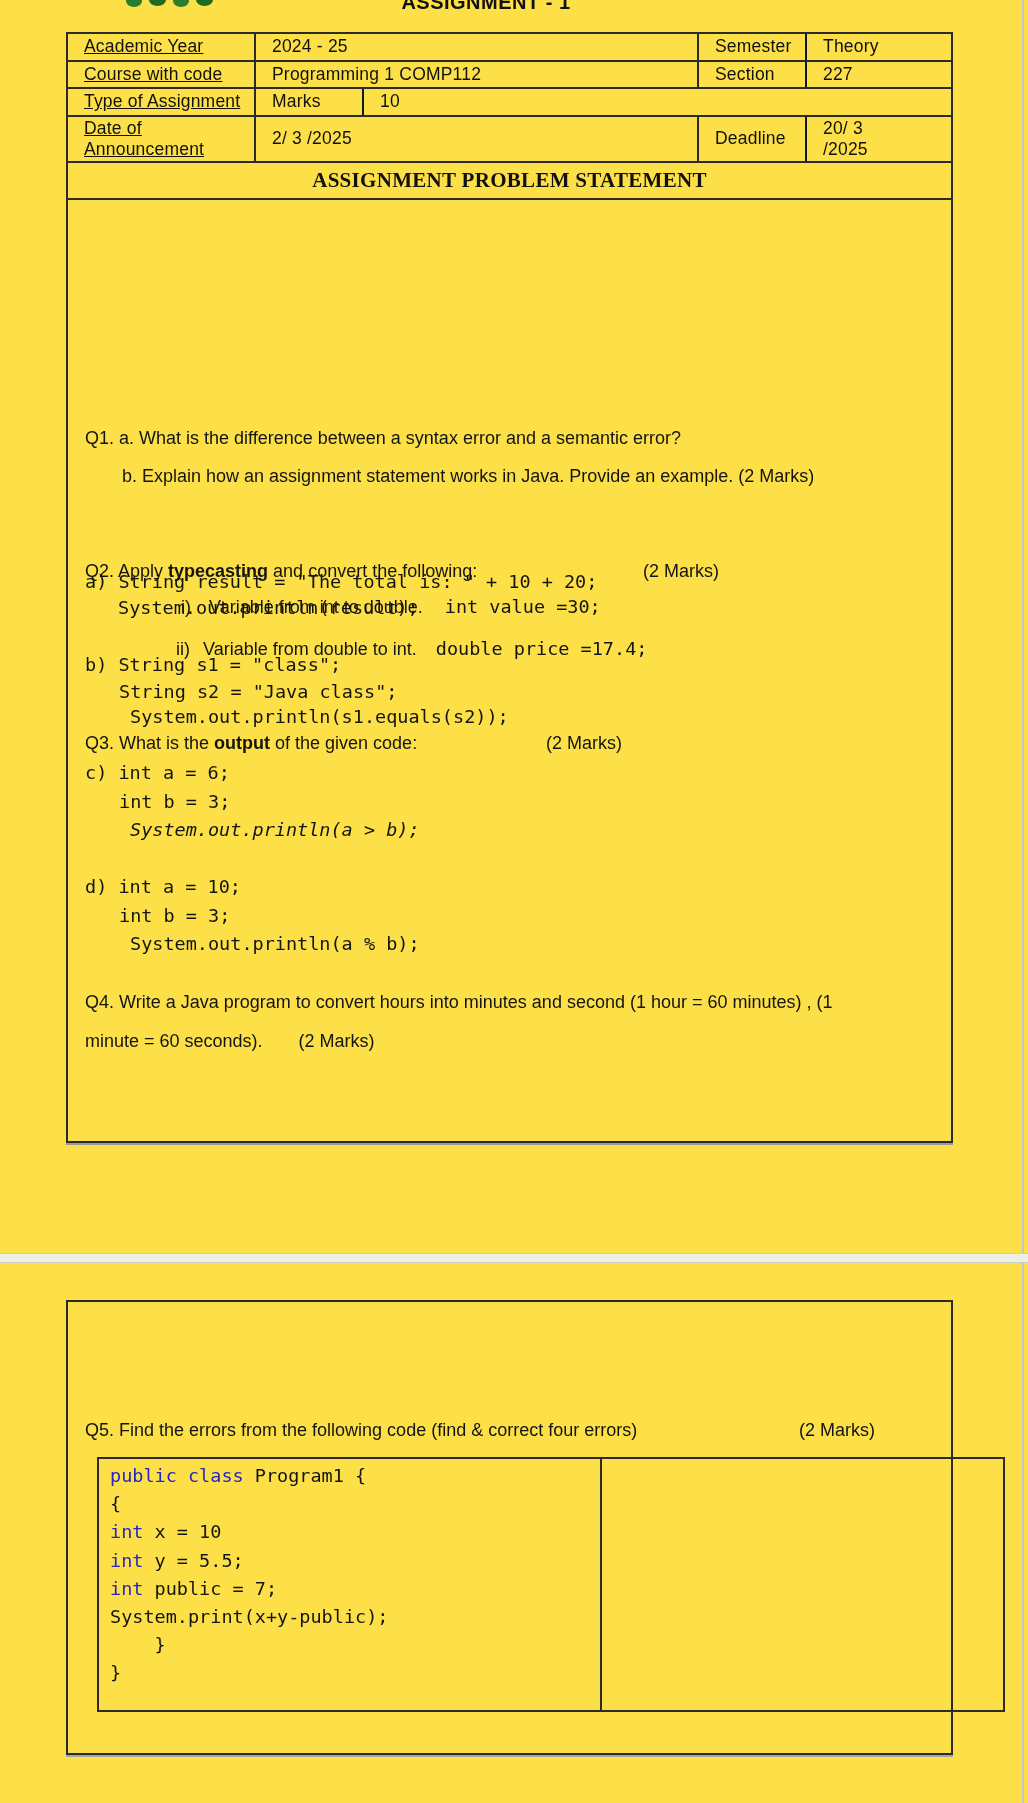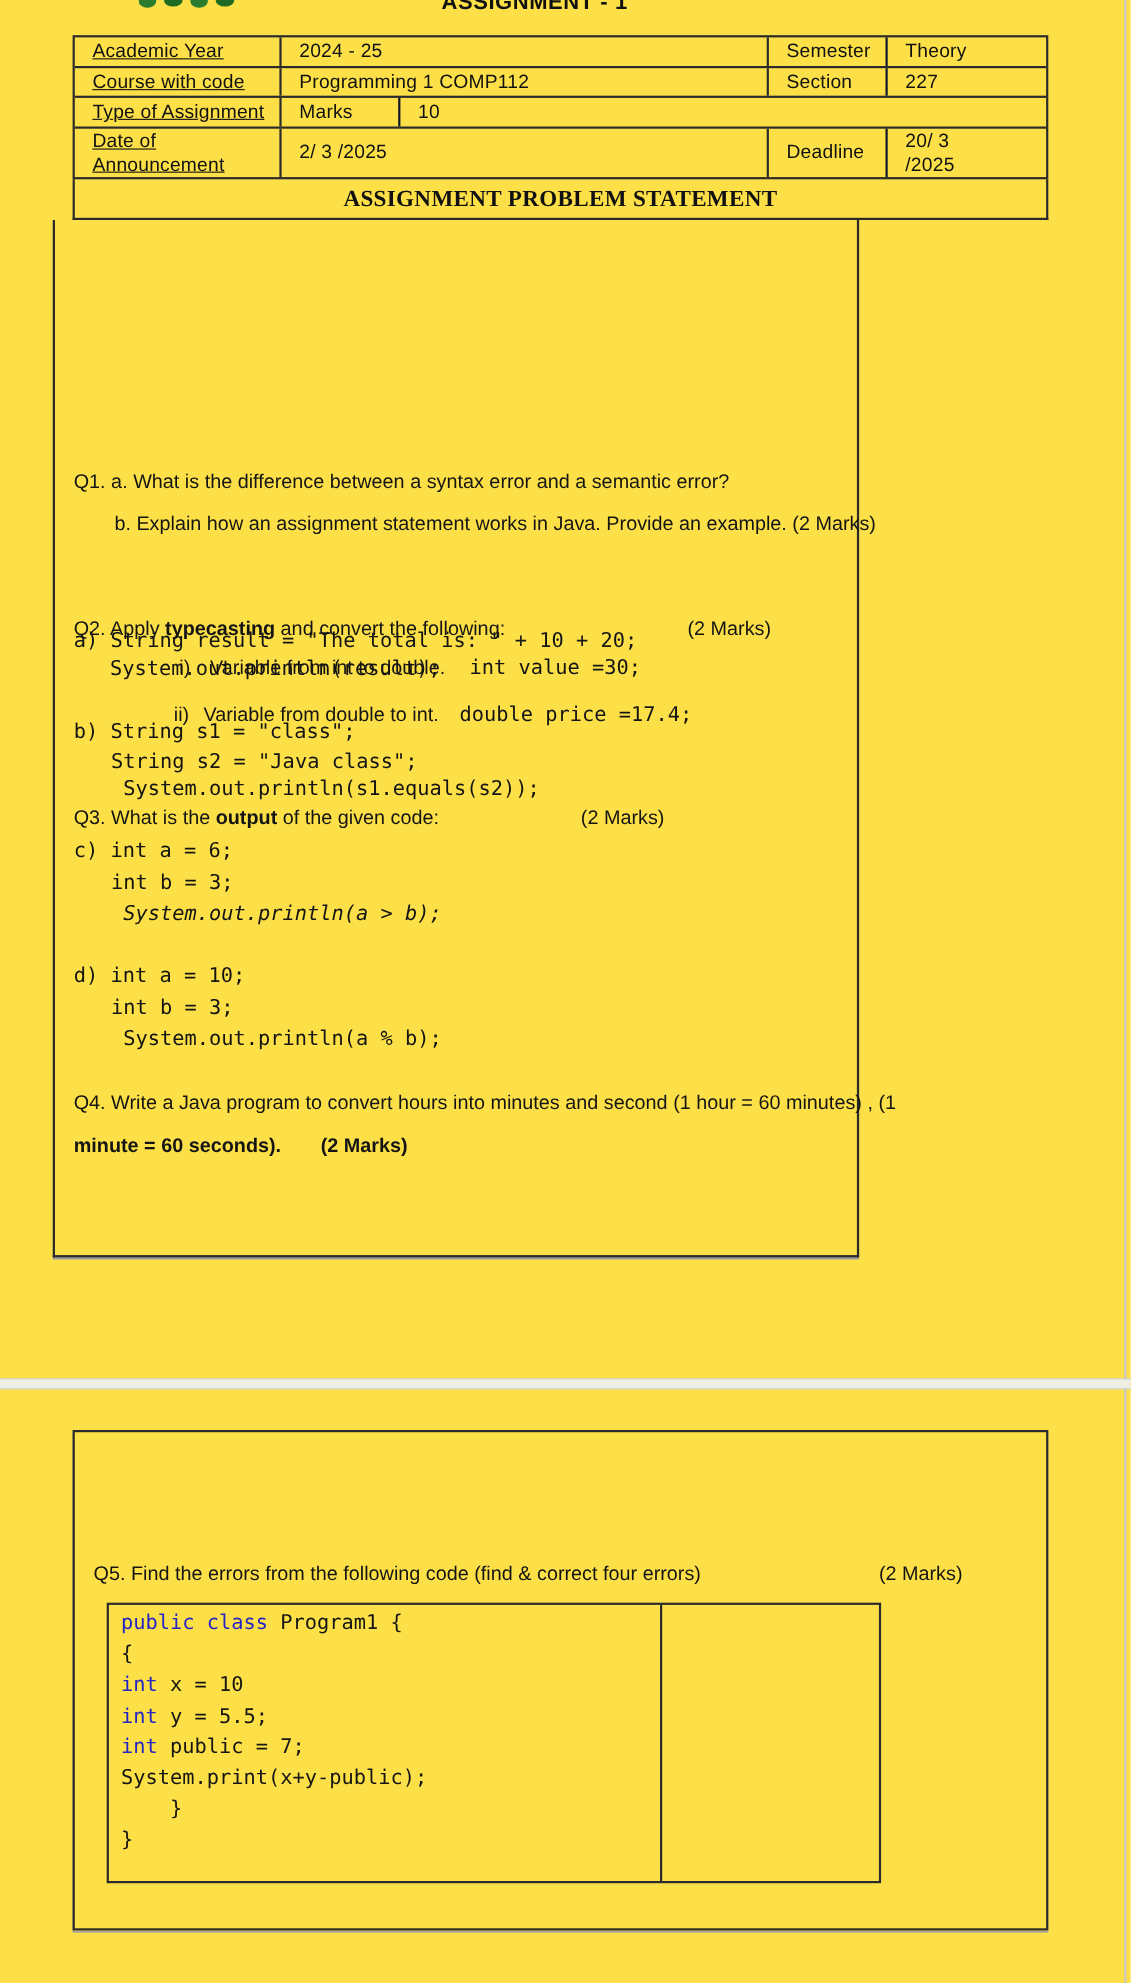--- a/index.html
+++ b/index.html
@@ -24,34 +24,34 @@
     font-size:17.5px;letter-spacing:.2px;line-height:21px;white-space:pre-line;}
   .meta-cell.c0{width:188px;border-right:2px solid #2b2b2b;text-decoration:underline;}
   .meta-cell.c1{width:443px;border-right:2px solid #2b2b2b;}
   .meta-cell.c2{width:108px;border-right:2px solid #0f172a;}
   .meta-cell.c3{flex:1;}
   
   .aps-row{position:absolute;left:66px;top:163px;width:887px;height:37px;box-sizing:border-box;
     border:2px solid #2b2b2b;border-top:none;display:flex;align-items:center;justify-content:center;
     font-family:"Liberation Serif",serif;font-weight:bold;font-size:21px;letter-spacing:.3px;}
   
-  .qbox{position:absolute;left:48px;top:200px;width:733px;height:943px;box-sizing:border-box;
+  .qbox{position:absolute;left:66px;top:200px;width:887px;height:943px;box-sizing:border-box;
     border:2px solid #2b2b2b;border-top:none;box-shadow:0 2px 0 0 #9b9b9b;}
   .qbox2{position:absolute;left:66px;top:1300px;width:887px;height:455px;box-sizing:border-box;
     border:2px solid #2b2b2b;box-shadow:0 2px 0 0 #a5a5a5;}
   .qline{position:absolute;white-space:pre;font-size:18px;line-height:26px;color:#141414;}
   .qline .bold{font-weight:bold;}
   .qline .mono, .code-line{font-family:"DejaVu Sans Mono","Liberation Mono",monospace;}
   .qline .mono{font-size:18.5px;}
   .kw{color:var(--kw,#2525c6);}
   
   .page-band{position:absolute;left:0;top:1253px;width:1028px;height:8px;background:var(--band,#edeee4);
     border-top:1px solid #cdcfc1;border-bottom:1px solid #cdcfc1;}
   
-  .code-box{position:absolute;left:29px;top:155px;width:704px;height:255px;box-sizing:border-box;
+  .code-box{position:absolute;left:29px;top:155px;width:908px;height:255px;box-sizing:border-box;
     border:2px solid #2b2b2b;display:flex;}
   .code-left{width:503px;box-sizing:border-box;border-right:2px solid #2b2b2b;padding:3px 0 0 11px;overflow:hidden;}
   .code-right{flex:1;}
   .code-line{white-space:pre;font-size:18.5px;line-height:28.2px;color:#151515;}
 </style>
 </head>
 <body>
 
 <div class="page">
 
@@ -114,21 +114,21 @@
       <div class="qline" style="left: 17px; top: 452px;"><span class="mono">b) String s1 = "class";</span></div>
       <div class="qline" style="left: 51px; top: 479px;"><span class="mono">String s2 = "Java class";</span></div>
       <div class="qline" style="left: 62px; top: 504px;"><span class="mono">System.out.println(s1.equals(s2));</span></div>
       <div class="qline" style="left: 17px; top: 560px;"><span class="mono">c) int a = 6;</span></div>
       <div class="qline" style="left: 51px; top: 589px;"><span class="mono">int b = 3;</span></div>
       <div class="qline" style="left: 62px; top: 617px; font-style: italic;"><span class="mono">System.out.println(a &gt; b);</span></div>
       <div class="qline" style="left: 17px; top: 674px;"><span class="mono">d) int a = 10;</span></div>
       <div class="qline" style="left: 51px; top: 703px;"><span class="mono">int b = 3;</span></div>
       <div class="qline" style="left: 62px; top: 731px;"><span class="mono">System.out.println(a % b);</span></div>
       <div class="qline" style="left: 17px; top: 789px;"><span>Q4. Write a Java program to convert hours into minutes and second (1 hour = 60 minutes) , (1</span></div>
-      <div class="qline" style="left: 17px; top: 828px; font-weight: bold;"><span>minute = 60 seconds).</span><span style="margin-left: 36px;">(2 Marks)</span></div>
+      <div class="qline" style="left: 17px; top: 828px;"><span>minute = 60 seconds).</span><span style="margin-left: 36px;">(2 Marks)</span></div>
     </div>
 
   <div class="page-band"></div>
 
   <div class="qbox2" id="qbox2">
     <div class="code-box">
       <div class="code-left" id="code-left">
           <div class="code-line"><span class="kw">public class </span><span>Program1 {</span></div>
           <div class="code-line"><span>{</span></div>
           <div class="code-line"><span class="kw">int</span><span> x = 10</span></div>

